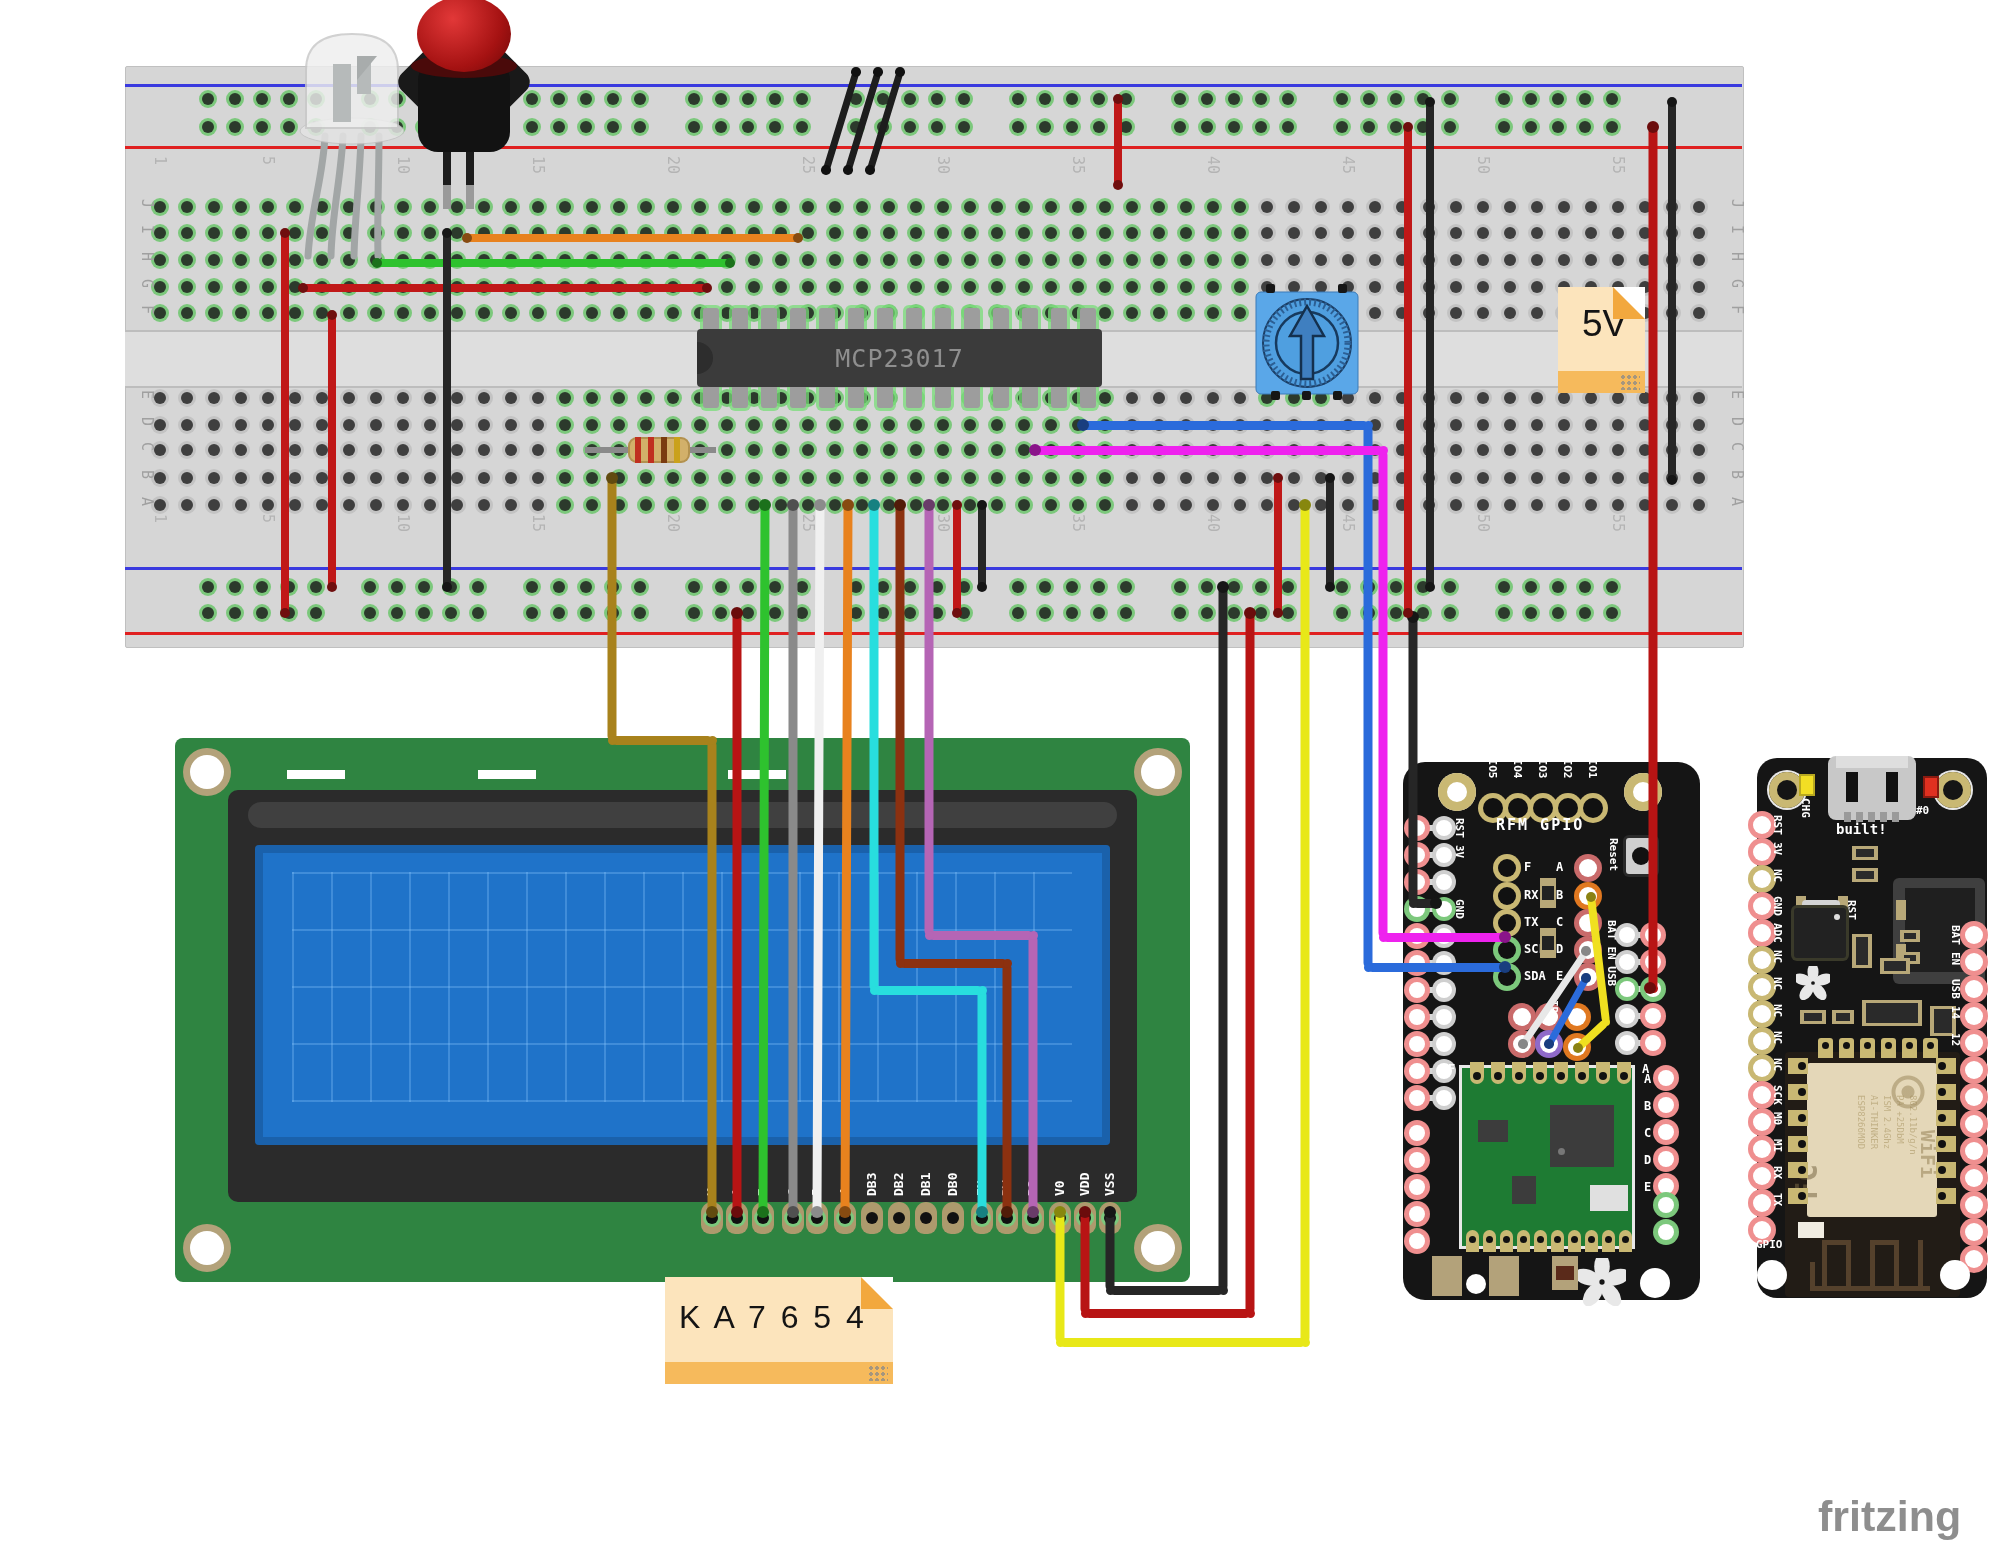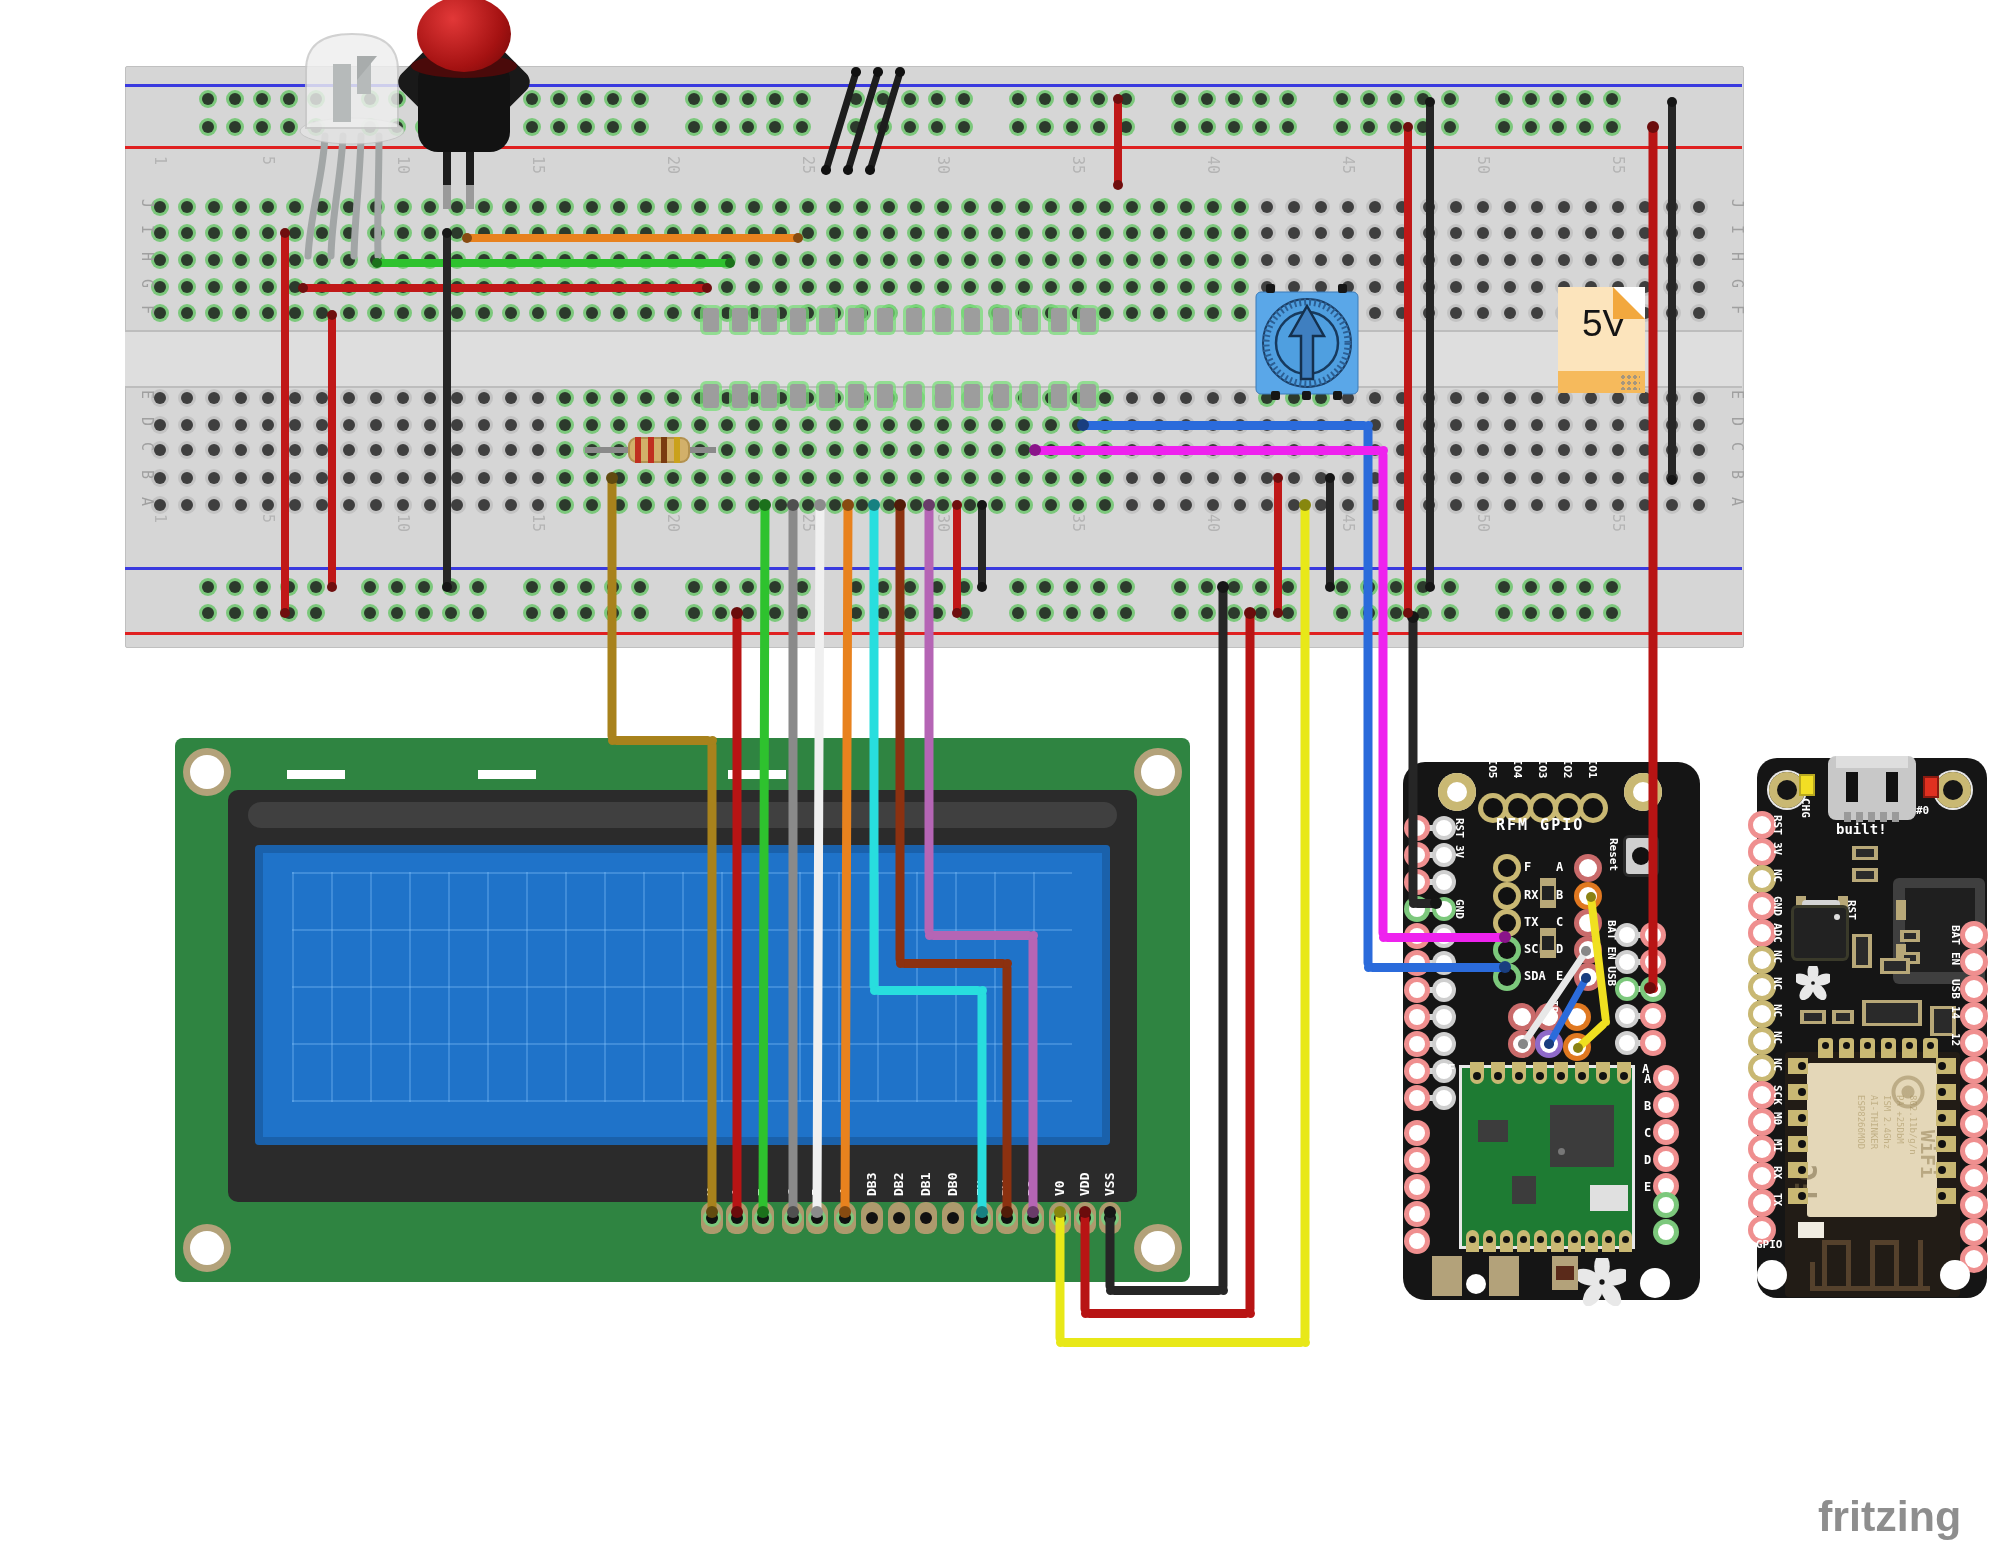--- a/index.html
+++ b/index.html
@@ -905,20 +905,23 @@
       <div class="a" style="left: 443px; top: 148px; width: 8px; height: 45px; background: rgb(29, 29, 29);"></div>
       <div class="a" style="left: 466px; top: 148px; width: 8px; height: 45px; background: rgb(29, 29, 29);"></div>
       <div class="a" style="left: 443px; top: 185px; width: 8px; height: 24px; background: rgb(154, 154, 154);"></div>
       <div class="a" style="left: 466px; top: 185px; width: 8px; height: 24px; background: rgb(154, 154, 154);"></div>
       <div class="a" style="left: 414px; top: 32px; width: 100px; height: 100px; background: rgb(25, 25, 25); border-radius: 12px; transform: rotate(45deg);"></div>
       <div class="a" style="left: 418px; top: 60px; width: 92px; height: 92px; background: rgb(18, 18, 18); border-radius: 20px;"></div>
       <div class="a" style="left: 411px; top: 54px; width: 106px; height: 24px; background: rgb(74, 10, 10); border-radius: 50%;"></div>
       <div class="a" style="left: 417px; top: -4px; width: 94px; height: 76px; border-radius: 50%; background: radial-gradient(circle at 38% 30%, rgb(226, 56, 56), rgb(165, 18, 18) 62%, rgb(109, 7, 7));"></div>
     </div>
 
+  <div id="chip">
+    <span>MCP23017</span>
+  </div>
 
   <div class="a" id="lcd-layer" style="left:0;top:0;z-index:10;">
       <div class="a" style="left: 175px; top: 738px; width: 1015px; height: 544px; background: rgb(47, 132, 65); border-radius: 8px;"></div>
       <div class="a" style="left: 190px; top: 755px; width: 34px; height: 34px; border-radius: 50%; background: rgb(255, 255, 255); box-shadow: rgb(179, 162, 122) 0px 0px 0px 7px;"></div>
       <div class="a" style="left: 1141px; top: 755px; width: 34px; height: 34px; border-radius: 50%; background: rgb(255, 255, 255); box-shadow: rgb(179, 162, 122) 0px 0px 0px 7px;"></div>
       <div class="a" style="left: 190px; top: 1231px; width: 34px; height: 34px; border-radius: 50%; background: rgb(255, 255, 255); box-shadow: rgb(179, 162, 122) 0px 0px 0px 7px;"></div>
       <div class="a" style="left: 1141px; top: 1231px; width: 34px; height: 34px; border-radius: 50%; background: rgb(255, 255, 255); box-shadow: rgb(179, 162, 122) 0px 0px 0px 7px;"></div>
       <div class="a" style="left: 287px; top: 770px; width: 58px; height: 9px; background: rgb(255, 255, 255);"></div>
       <div class="a" style="left: 478px; top: 770px; width: 58px; height: 9px; background: rgb(255, 255, 255);"></div>
       <div class="a" style="left: 728px; top: 770px; width: 58px; height: 9px; background: rgb(255, 255, 255);"></div>
@@ -1565,15 +1568,22 @@
       </div>
     </div>
 
   <div class="note" id="note-5v">
     <div>5V</div>
     <div class="fold"></div>
     <div class="strip">
         <div class="grip"></div>
       </div>
   </div>
+  <div class="note" id="note-ka">
+    <div>K A 7 6 5 4</div>
+    <div class="fold"></div>
+    <div class="strip">
+        <div class="grip"></div>
+      </div>
+  </div>
 
   <div id="watermark">fritzing</div>
 </div>
 
 </body></html>

